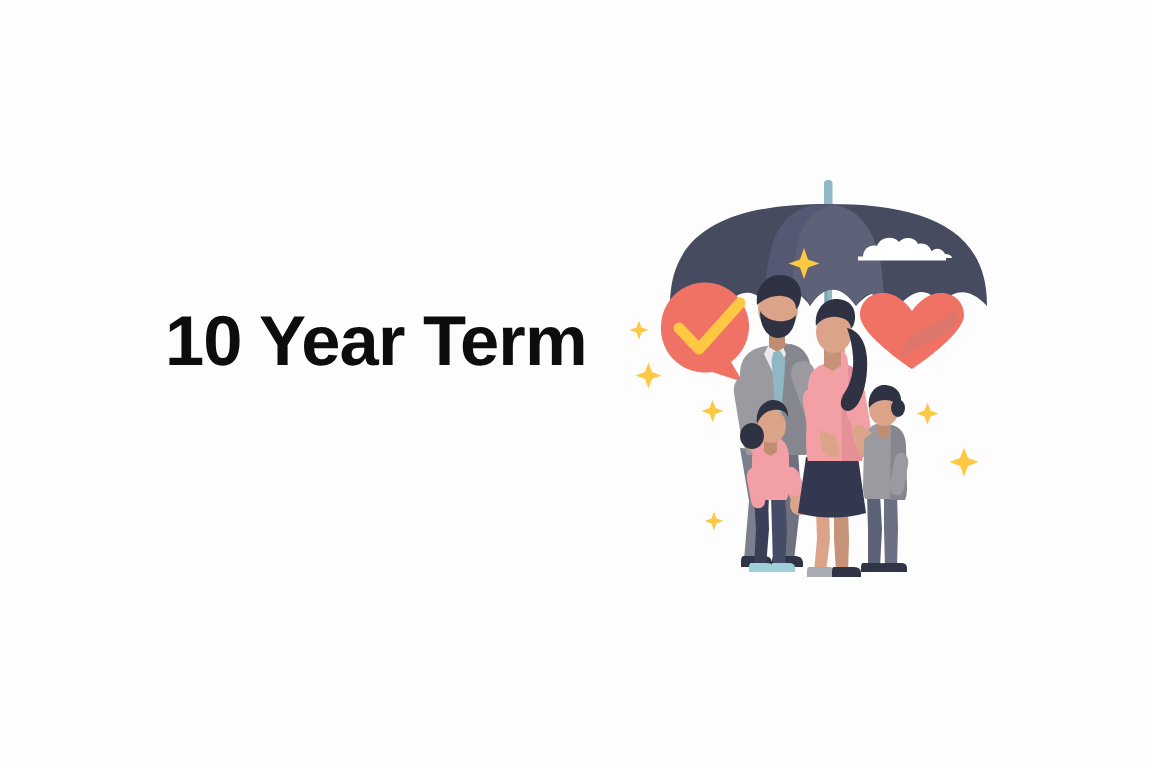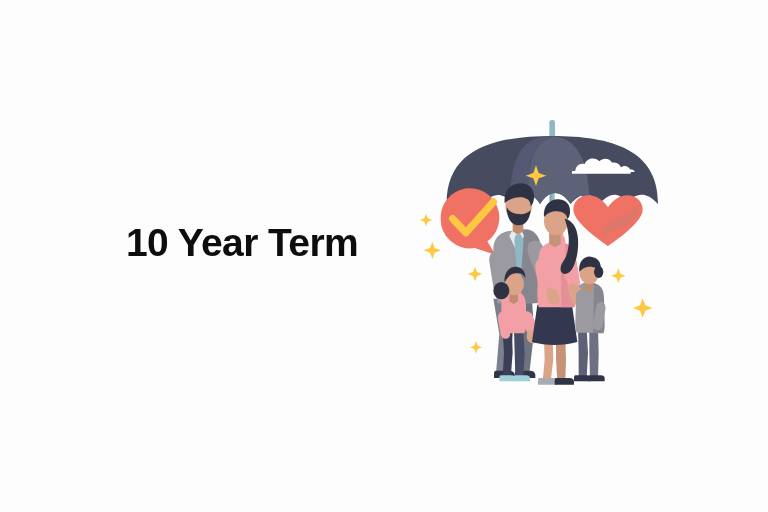--- a/index.html
+++ b/index.html
@@ -18,24 +18,24 @@
     position: relative;
     width: 768px;
     height: 512px;
     background: #fdfdfd;
   }
   #headline {
     position: absolute;
     left: 110px;
     top: 202px;
     width: 320px;
-    margin: 16px;
+    margin: 0;
     font-family: "Liberation Sans", sans-serif;
     font-weight: bold;
-    font-size: 39px;
+    font-size: 47px;
     line-height: 50px;
     letter-spacing: -0.6px;
     color: #0d0d0d;
   }
   #headline .hl-line {
     display: block;
     white-space: nowrap;
   }
   #illustration {
     position: absolute;

